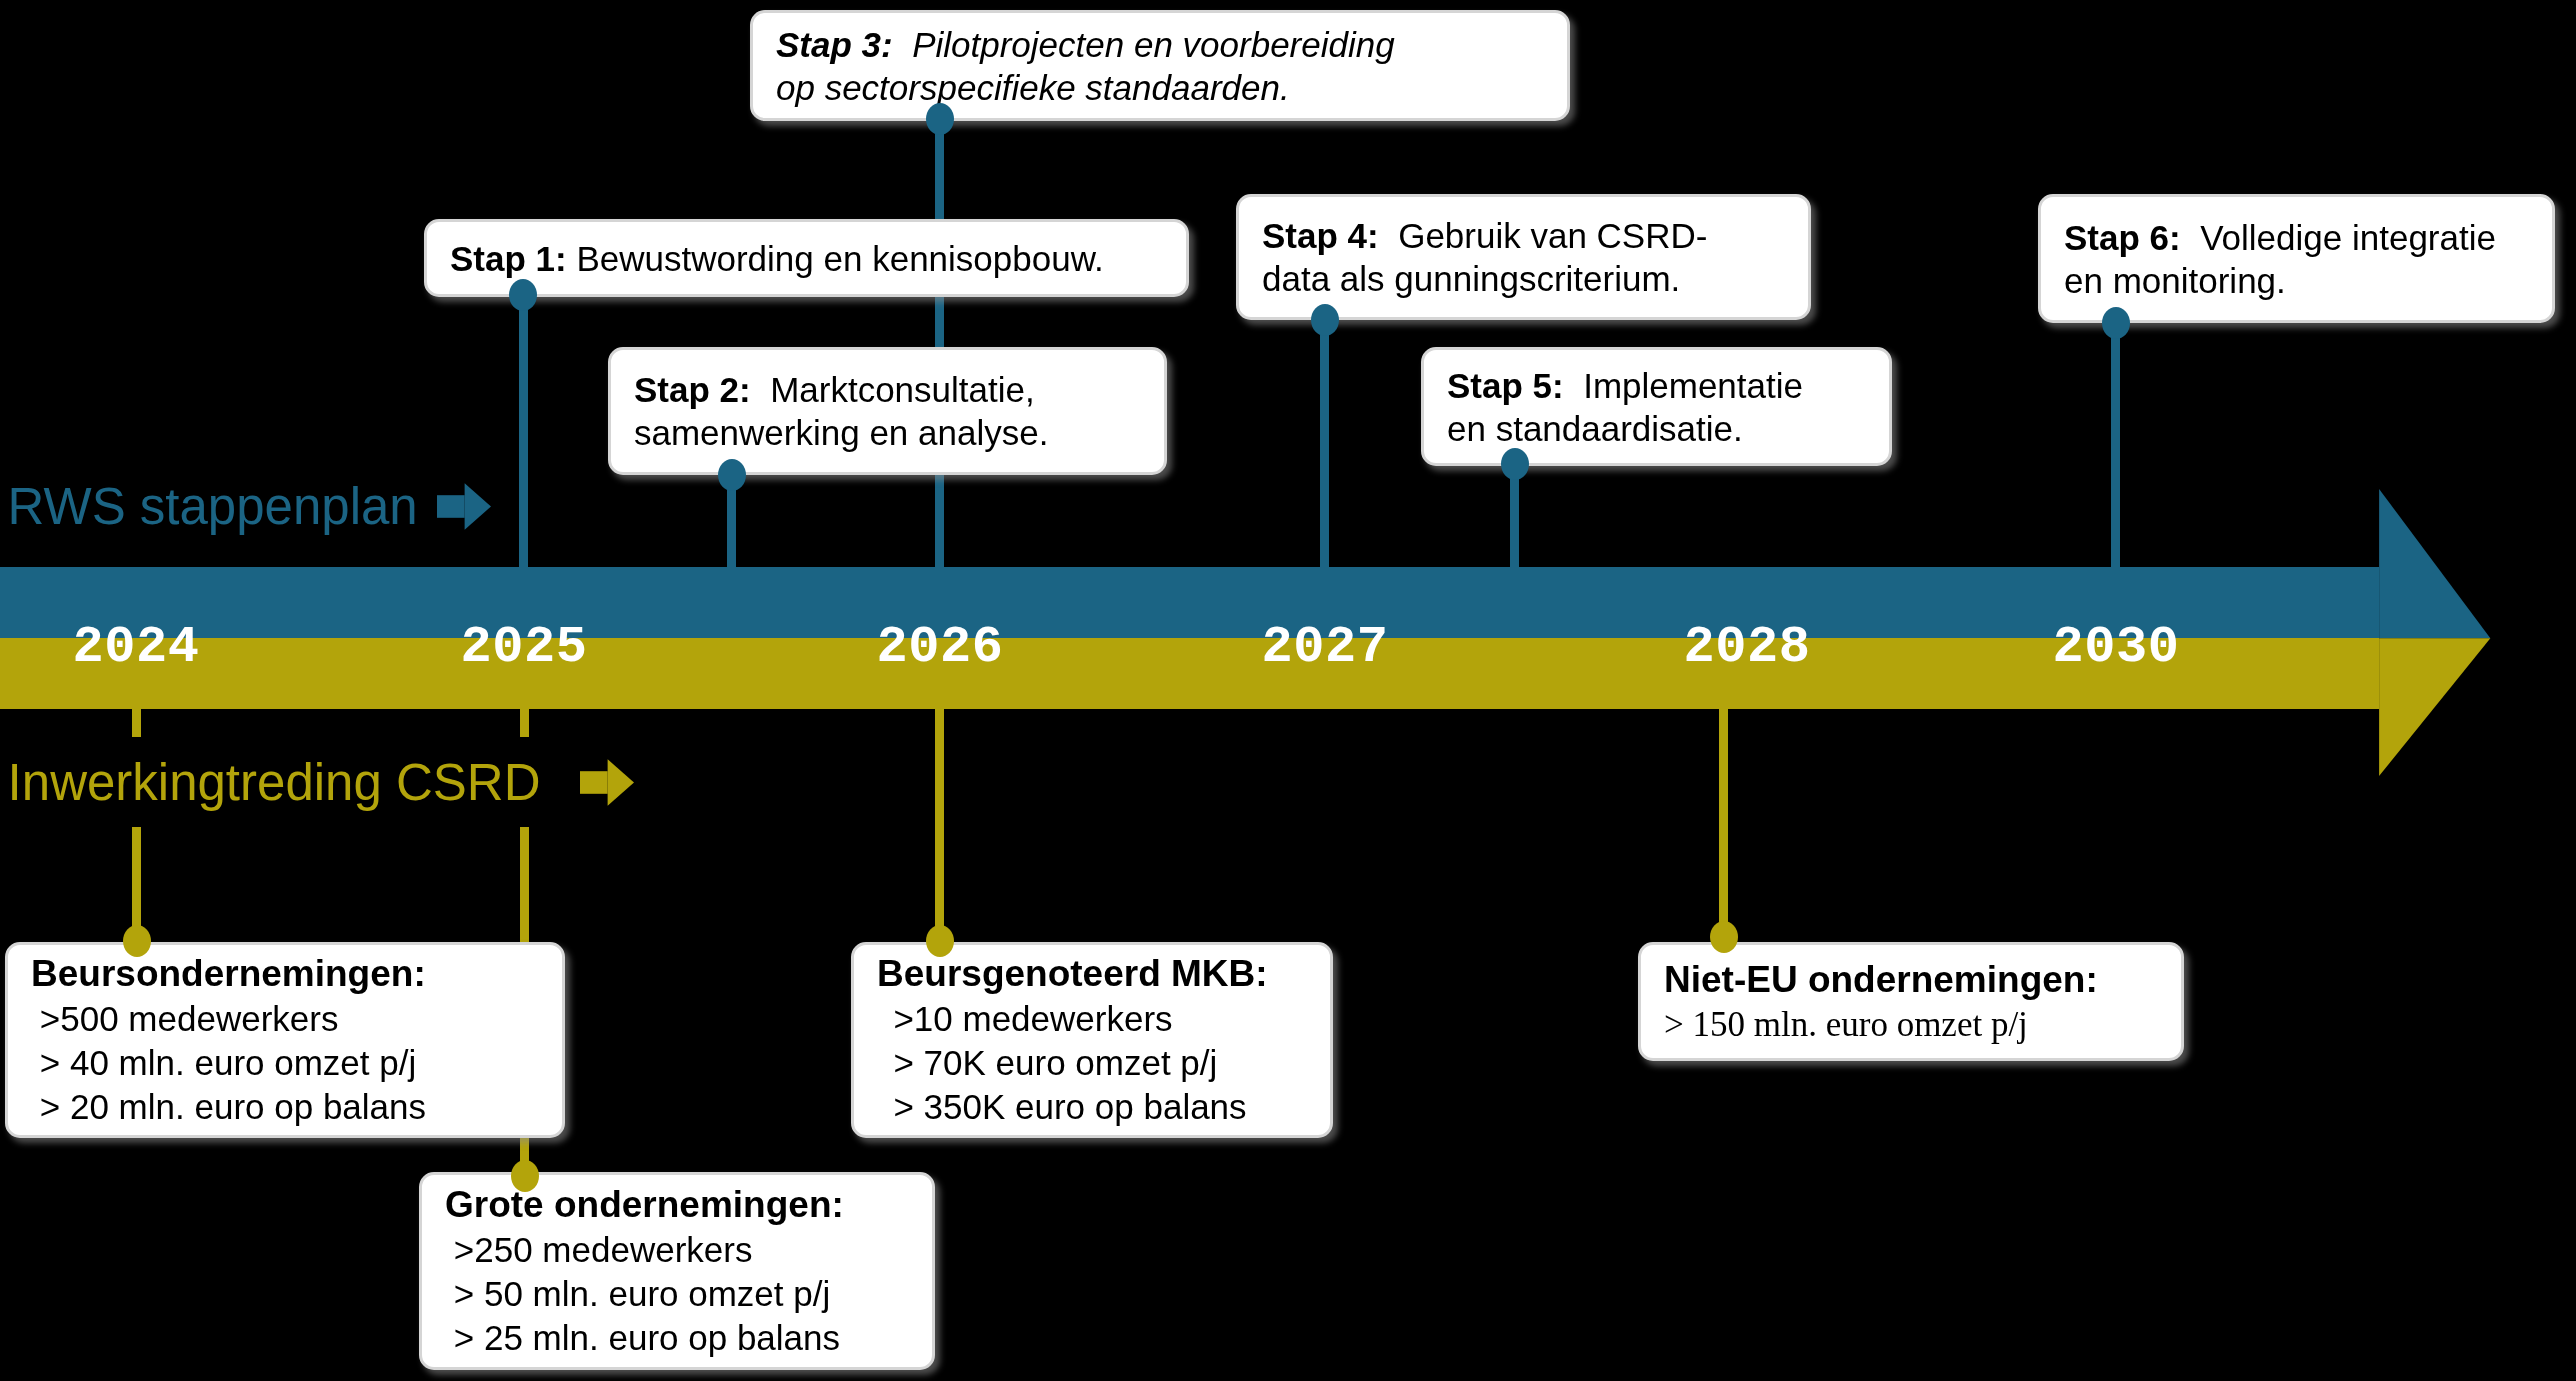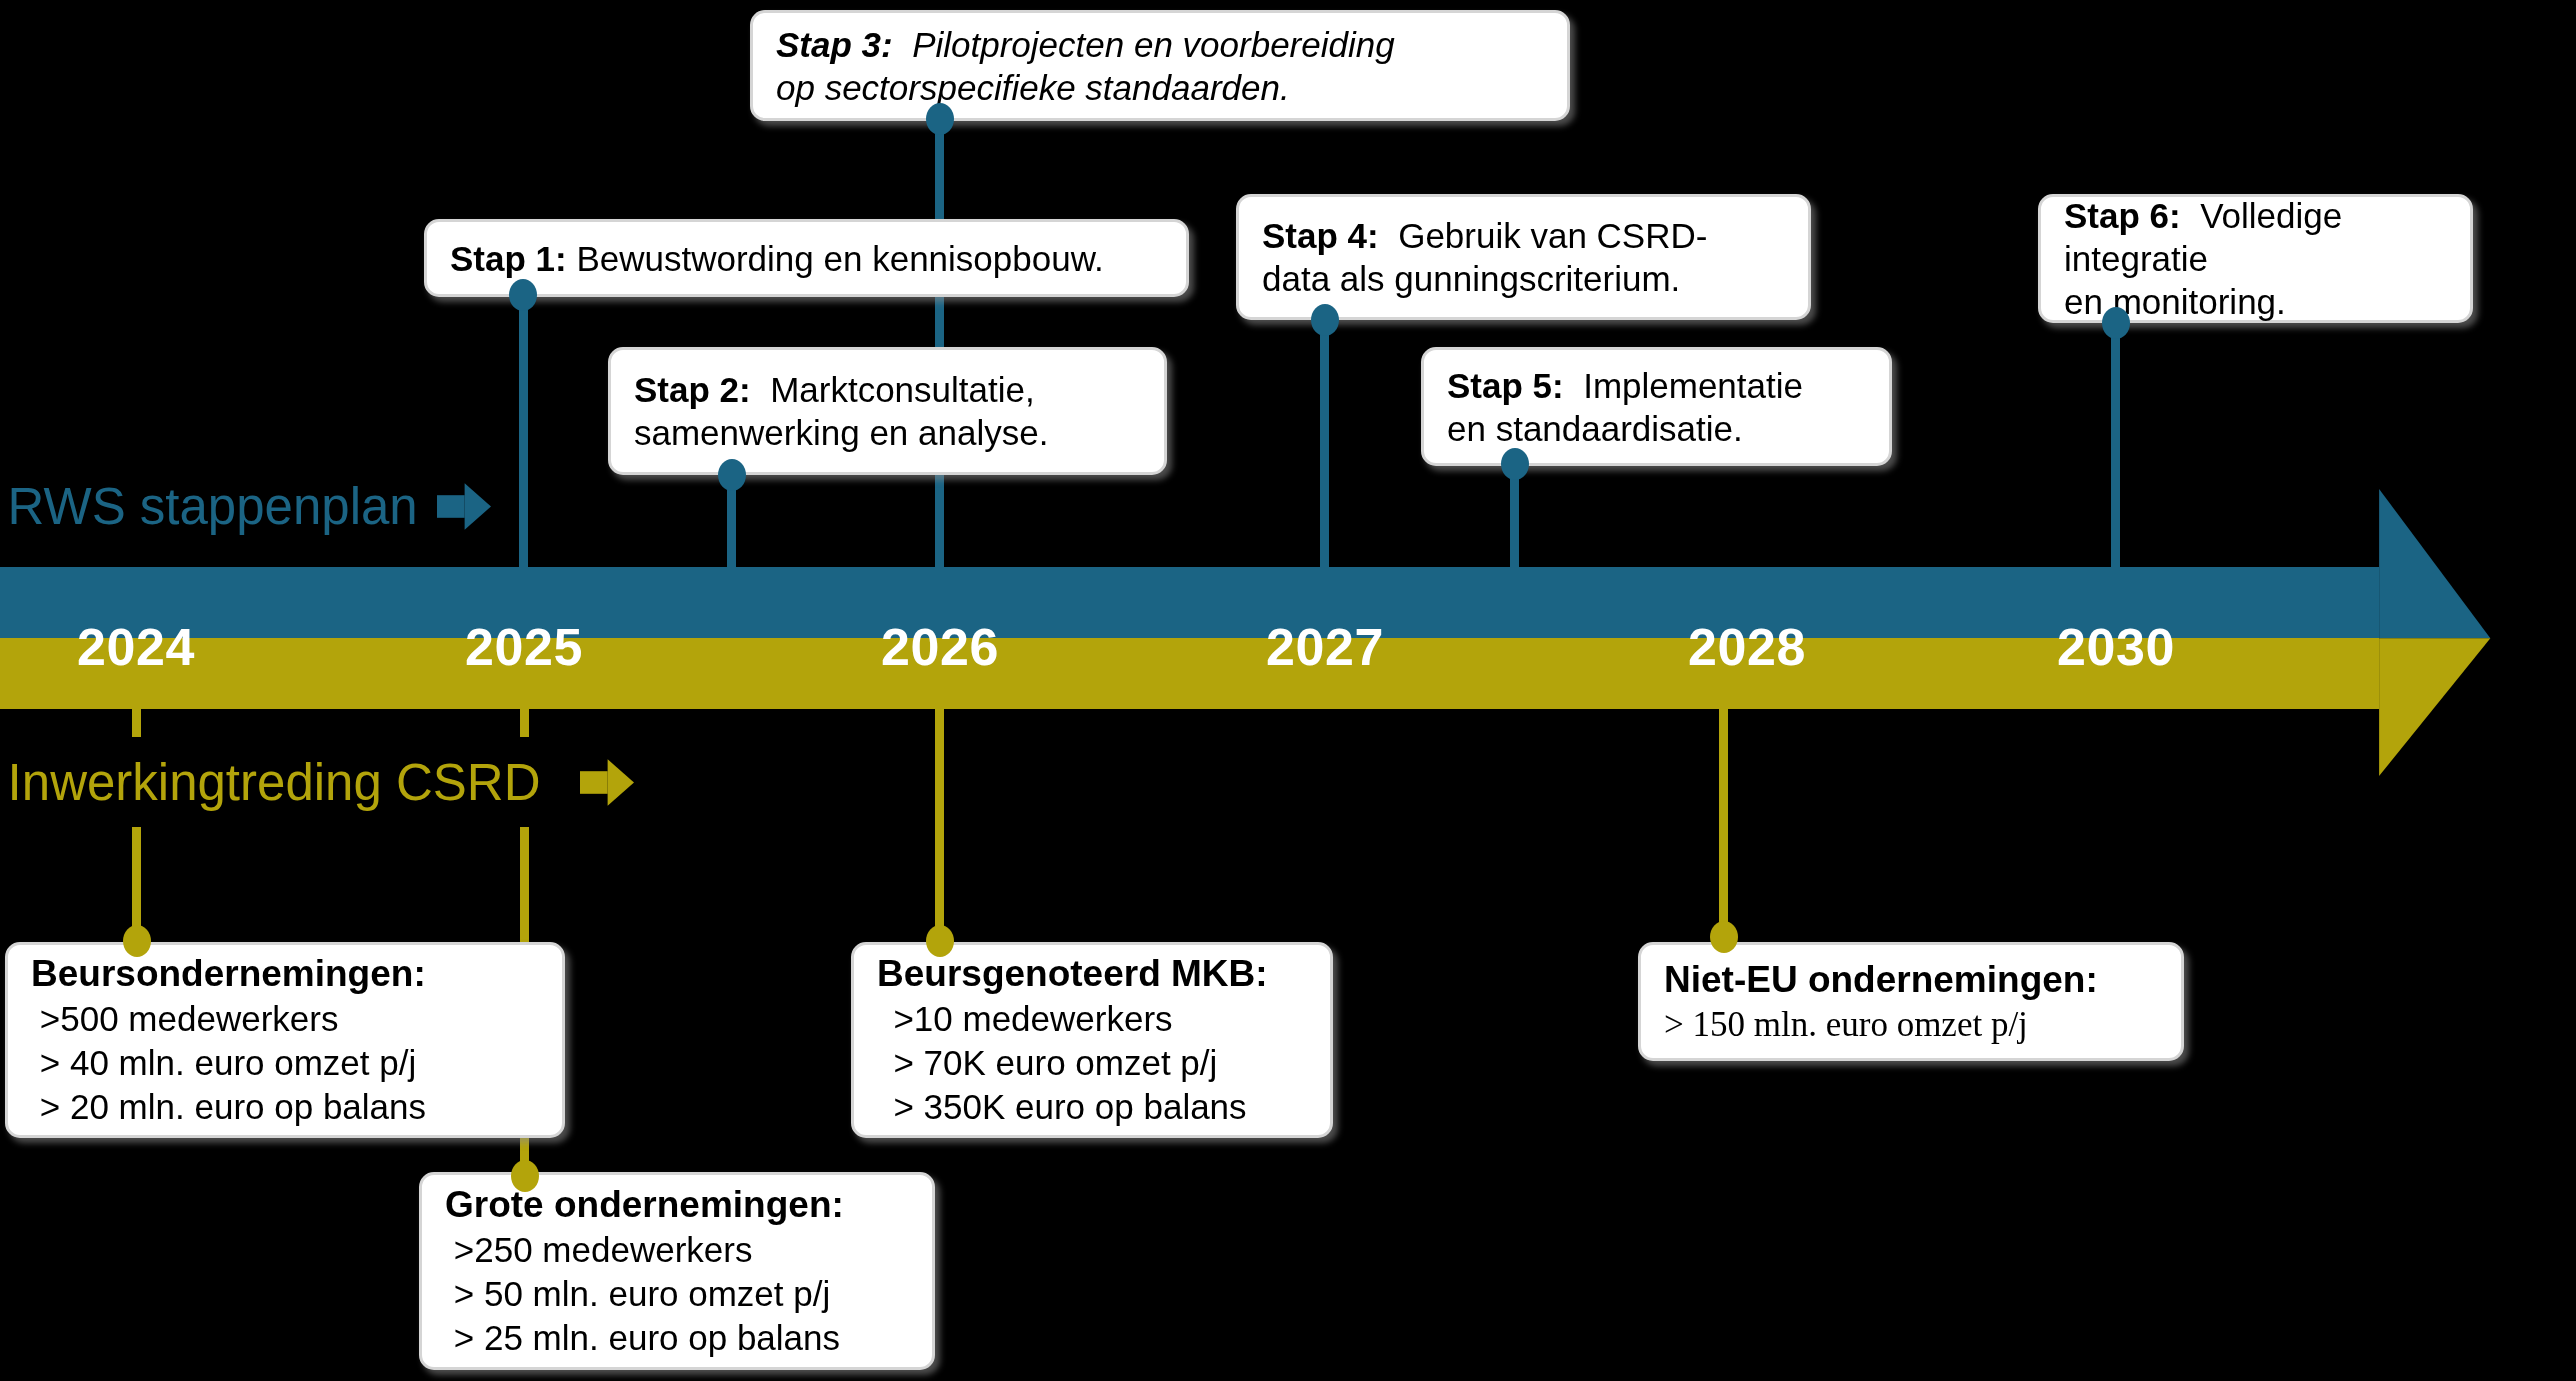--- a/index.html
+++ b/index.html
@@ -27,21 +27,21 @@
   .dot{position:absolute;width:28px;height:32px;border-radius:50%;z-index:6;}
   .dot.teal{background:var(--teal);}
   .dot.gold{background:var(--gold);}
   
   .band-top{position:absolute;left:0;top:567px;width:2379px;height:71px;background:var(--teal);z-index:2;}
   .band-bottom{position:absolute;left:0;top:638px;width:2379px;height:71px;background:var(--gold);z-index:2;}
   .band-arrowhead{position:absolute;left:2379px;top:489px;z-index:2;}
   .year{
     position:absolute;top:567px;height:160px;width:202px;
     display:flex;align-items:center;justify-content:center;
-    z-index:3;color:var(--year-ink);font-size:52px;font-weight:bold;letter-spacing:0.6px;
+    z-index:3;color:var(--year-ink);font-size:52px;font-weight:bold;letter-spacing:0.6px;font-family:Liberation Mono, monospace;
   }
   
   .label-strip{
     position:absolute;left:0;display:flex;align-items:center;gap:19px;
     background:var(--bg);z-index:4;padding:0 16.4px 0 7.6px;
   }
   .label-strip .label-text{font-size:51px;white-space:nowrap;}
   .rws-strip{top:465px;height:83px;}
   .rws-strip .label-text{color:var(--teal);}
   .csrd-strip{top:737px;height:90px;gap:40px;}
@@ -123,21 +123,21 @@
 samenwerking en analyse.</span></div>
   </div>
   <div class="box" style="left:1236px;top:194px;width:575px;height:126px;">
     <div class="step-line"><span class="step-title">Stap 4:</span>&nbsp; <span class="step-text">Gebruik van CSRD-
 data als gunningscriterium.</span></div>
   </div>
   <div class="box" style="left:1421px;top:347px;width:471px;height:119px;">
     <div class="step-line"><span class="step-title">Stap 5:</span>&nbsp; <span class="step-text">Implementatie
 en standaardisatie.</span></div>
   </div>
-  <div class="box" style="left:2038px;top:194px;width:435px;height:129px;">
+  <div class="box" style="left:2038px;top:194px;width:517px;height:129px;">
     <div class="step-line"><span class="step-title">Stap 6:</span>&nbsp; <span class="step-text">Volledige integratie
 en monitoring.</span></div>
   </div>
 
   <div class="box milestone" style="left:5px;top:942px;width:560px;height:196px;">
     <div class="ms-title">Beursondernemingen:</div>
     <div class="ms-items">
       <div class="ms-item">&gt;500 medewerkers</div>
       <div class="ms-item">&gt; 40 mln. euro omzet p/j</div>
       <div class="ms-item">&gt; 20 mln. euro op balans</div>

